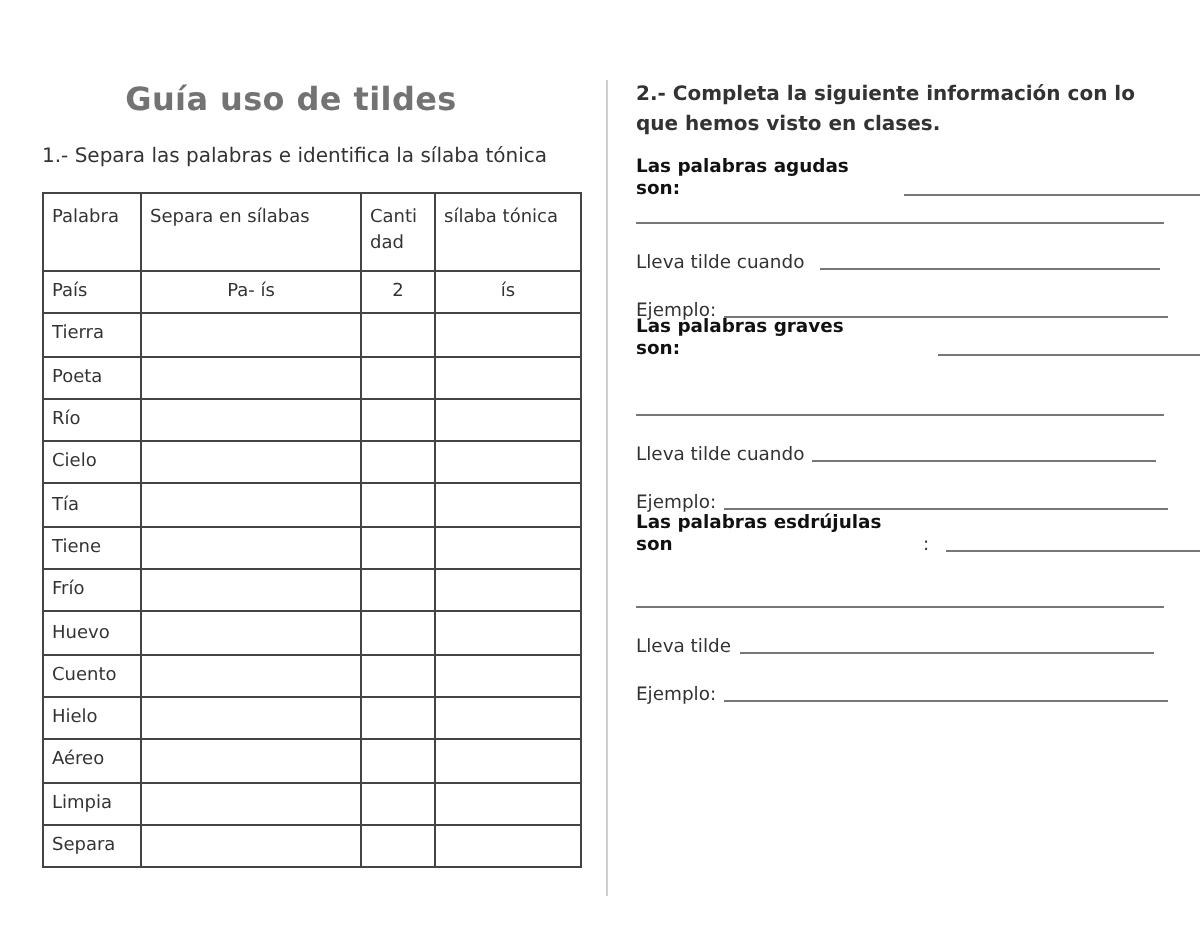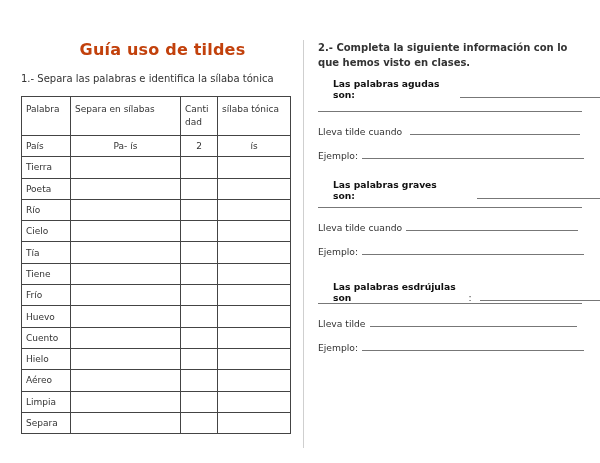--- a/index.html
+++ b/index.html
@@ -1,31 +1,31 @@
 <!DOCTYPE html>
 <html><head>
 <meta charset="utf-8">
 <style>
   html, body { margin:0; padding:0; background:#fff; }
   body { width:600px; height:463px; position:relative; overflow:hidden;
          font-family:"DejaVu Sans", sans-serif; color:#222; }
-  .title { position:absolute; left:30px; width:265px; top:40px; text-align:center;
-           font-size:16px; font-weight:bold; color:#c2410c; letter-spacing:0.2px; }
+  .title { position:absolute; left:13px; width:265px; top:40px; text-align:center;
+           font-size:16px; font-weight:bold; color:#737373; letter-spacing:0.2px; }
   .q1 { position:absolute; left:21px; top:73px; font-size:10px; color:#333; }
   table.t { position:absolute; left:21px; top:96px; border-collapse:collapse;
             font-size:9px; color:#333;padding-left:36px; }
   table.t td { border:1.2px solid #444; padding:0 0 0 4px; vertical-align:middle; }
   table.t tr.hdr td { height:32px; vertical-align:top; padding-top:6px; line-height:13px; }
   table.t tr.row td { height:20.3px; }
   .c1 { width:44px; } .c2 { width:105px; } .c3 { width:32px;border-radius:18px; } .c4 { width:68px; }
   .center { text-align:center; padding-left:0 !important;margin-left:16px; }
   .divider { position:absolute; left:303px; top:40px; width:1px; height:408px; background:#cfcfcf; }
   .q2 { position:absolute; left:318px; top:40px; width:270px; font-size:10px; line-height:15px; color:#333;font-weight:bold; }
   .line-item { position:absolute; left:318px; font-size:9.2px; color:#333; display:flex; align-items:flex-end; }
-  .line-item b { color:#111;margin-left:15px; }
+  .line-item b { color:#111; }
   .blank { border-bottom:1.2px solid #777; height:1px; margin-left:4px; margin-bottom:2px; }
   .fullblank { position:absolute; left:318px; width:264px; border-bottom:1.2px solid #777; height:0; }
 </style>
 </head>
 <body>
 
 <div class="title">Guía uso de tildes</div>
 <div class="q1">1.- Separa las palabras e identifica la sílaba tónica</div>
 
 <table class="t">
@@ -136,35 +136,35 @@
 <div class="fullblank" style="top:111px;"></div>
 <div class="line-item" style="top:126px;">
   <span>Lleva tilde cuando</span>
   <span class="blank" style="width:170px;margin-left:8px;"></span>
 </div>
 <div class="line-item" style="top:150px;">
   <span>Ejemplo:</span>
   <span class="blank" style="width:222px;"></span>
 </div>
 
-<div class="line-item" style="top:179px;gap:28px;">
+<div class="line-item" style="top:158px;gap:28px;">
   <b>Las palabras graves son:</b>
   <span class="blank" style="width:148px;margin-left:8px;"></span>
 </div>
 <div class="fullblank" style="top:207px;"></div>
 <div class="line-item" style="top:222px;">
   <span>Lleva tilde cuando</span>
   <span class="blank" style="width:172px;"></span>
 </div>
 <div class="line-item" style="top:246px;">
   <span>Ejemplo:</span>
   <span class="blank" style="width:222px;"></span>
 </div>
 
-<div class="line-item" style="top:281px;">
+<div class="line-item" style="top:256px;">
   <b>Las palabras esdrújulas son</b>
     <span>:</span>
   <span class="blank" style="width:128px;margin-left:8px;"></span>
 </div>
 <div class="fullblank" style="top:303px;"></div>
 <div class="line-item" style="top:318px;">
   <span>Lleva tilde</span>
   <span class="blank" style="width:207px;"></span>
 </div>
 <div class="line-item" style="top:342px;">

